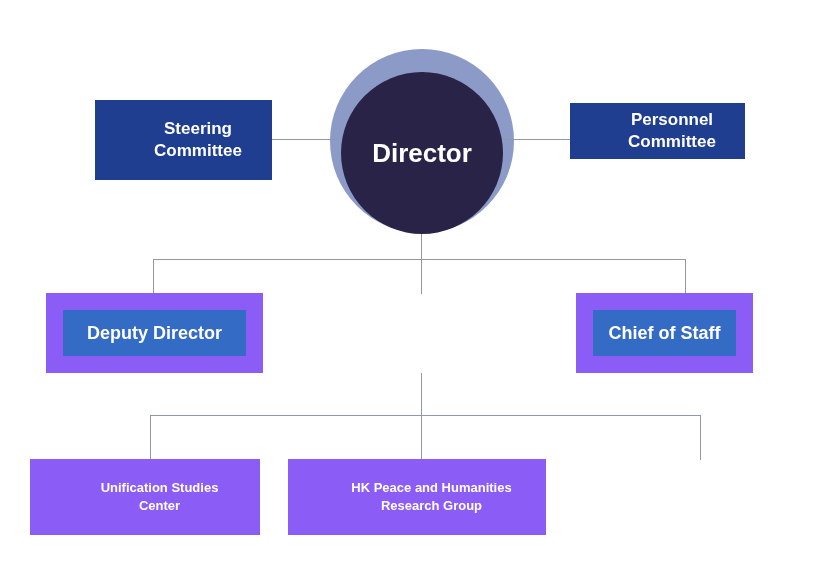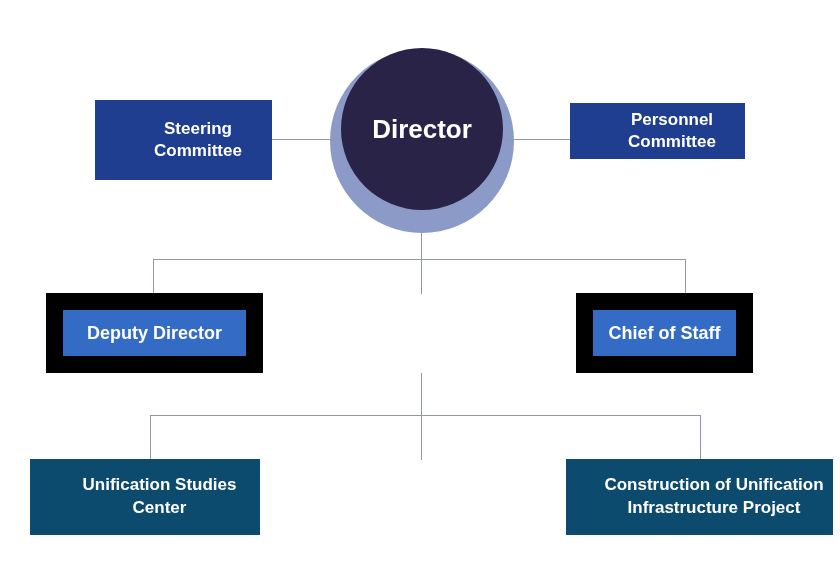--- a/index.html
+++ b/index.html
@@ -8,38 +8,38 @@
     background: #ffffff; overflow: hidden;
     font-family: "Liberation Sans", "DejaVu Sans", sans-serif;
   }
   .node {
     position: absolute; display: flex; align-items: center; justify-content: center;
     text-align: center; color: #ffffff; font-weight: 700; white-space: pre-line;
     box-sizing: border-box;
     padding-left: 29px;
   }
   .committee { background: #1F3E90; font-size: 17px; line-height: 1.32; z-index: 2; }
-  .frame { position: absolute; background: #000000; padding: 17px; box-sizing: border-box; z-index: 2; }
+  .frame { position: absolute; background: #8b5cf6; padding: 17px; box-sizing: border-box; z-index: 2; }
   .frame .inner {
     width: 100%; height: 100%; background: #346BC4;
     display: flex; align-items: center; justify-content: center;
     text-align: center; color: #ffffff; font-weight: 700; font-size: 18px;
   }
-  .unit { background: #0c4a6e; font-size: 17px; line-height: 1.35; z-index: 2; justify-content: center; }
+  .unit { background: #8b5cf6; font-size: 13px; line-height: 1.35; z-index: 2; justify-content: center; }
   .line { position: absolute; background: #9298A6; }
   .h { height: 1px; }
   .v { width: 1px; }
   .z1 { z-index: 1; }
   .z3 { z-index: 3; }
   .ring {
     position: absolute; left: 330px; top: 49px; width: 184px; height: 184px;
     border-radius: 50%; background: #8C9AC7; z-index: 2;
   }
   .director {
-    position: absolute; left: 341px; top: 48px; width: 162px; height: 162px;
+    position: absolute; left: 341px; top: 72px; width: 162px; height: 162px;
     border-radius: 50%; background: #282347; z-index: 4;
     display: flex; align-items: center; justify-content: center;
     color: #ffffff; font-weight: 700; font-size: 26px;
   }
 </style>
 </head>
 <body>
 
 <div class="canvas">
 
@@ -77,18 +77,18 @@
   <div class="frame" style="left:576px; top:293px; width:177px; height:80px;">
     <div class="inner">
       <span>Chief of Staff</span>
     </div>
   </div>
 
   <div class="node unit" style="left:30px; top:459px; width:230px; height:76px;">
     <span>Unification Studies
 Center</span>
   </div>
-  <div class="node unit" style="left:566px; top:459px; width:267px; height:76px;">
-    <span>Construction of Unification
-Infrastructure Project</span>
+  <div class="node unit" style="left:288px; top:459px; width:258px; height:76px;">
+    <span>HK Peace and Humanities
+Research Group</span>
   </div>
 
 </div>
 
 </body></html>

